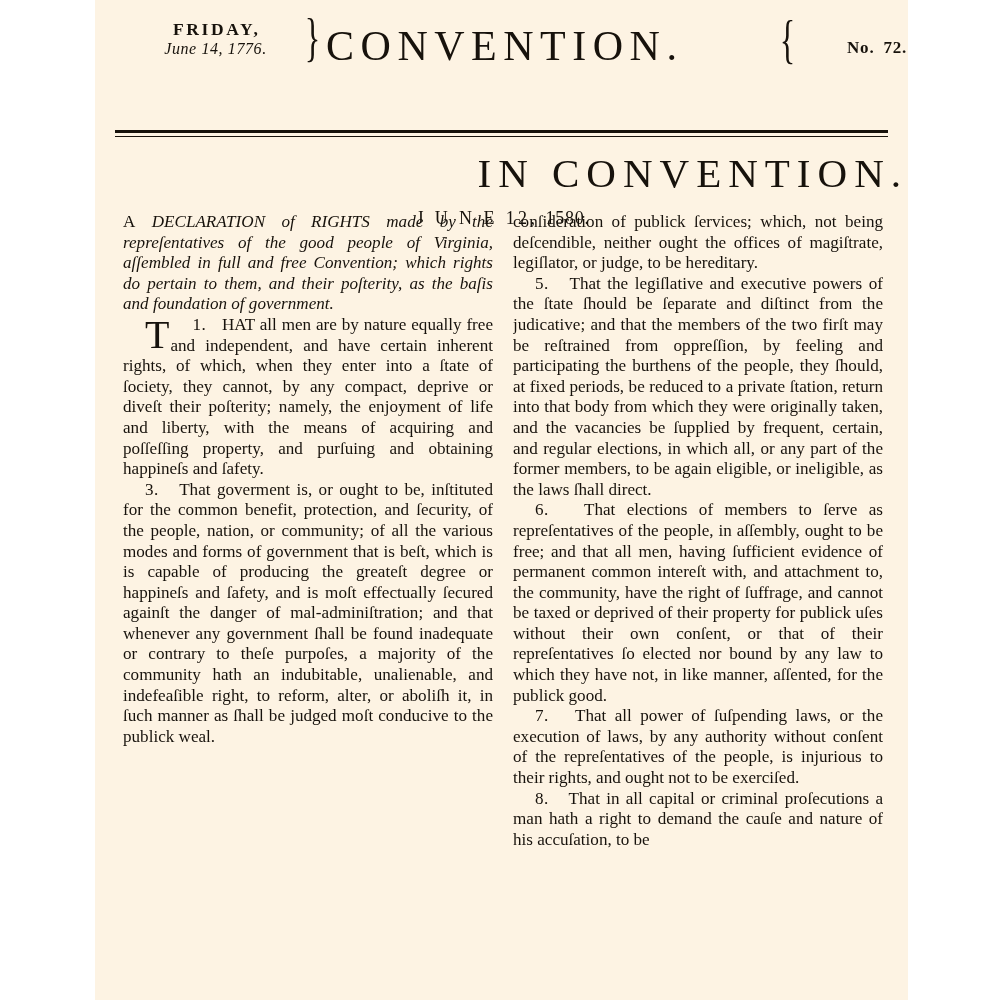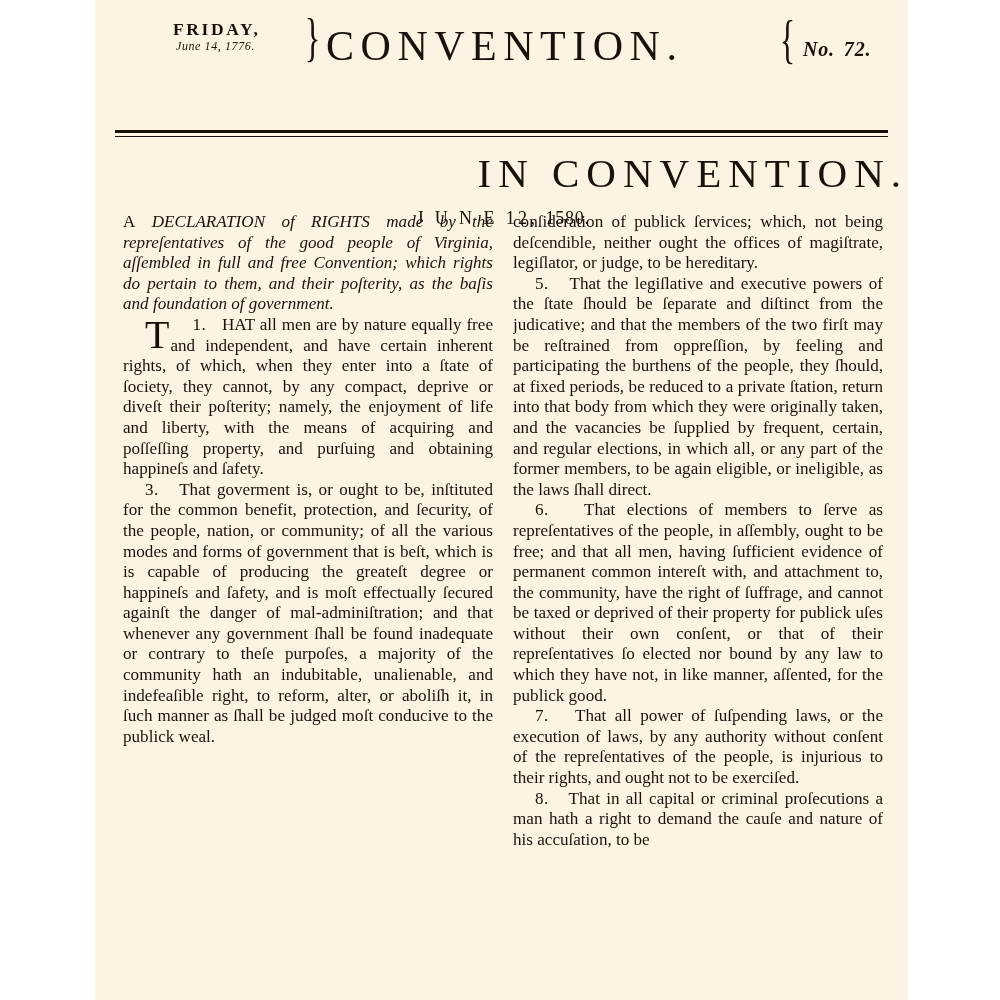--- a/index.html
+++ b/index.html
@@ -38,21 +38,21 @@
     text-align: center;
     line-height: 1.08;
   }
   .mast-day {
     font-size: 17.5px;
     font-weight: bold;
     letter-spacing: 2.6px;
     text-indent: 2.6px;
   }
   .mast-date {
-    font-size: 12px;
+    font-size: 16px;
     font-style: italic;
     letter-spacing: 0.6px;
     margin-top: 1px;
   }
   .brace {
     position: absolute;
     font-size: 52px;
     line-height: 1;
     font-family: "Liberation Serif", serif;
     font-weight: 300;
@@ -68,26 +68,25 @@
     top: 22px;
     text-align: center;
     font-size: 42px;
     letter-spacing: 6.5px;
     text-indent: 6.5px;
     font-weight: normal;
     font-family: "Liberation Serif", "DejaVu Serif", serif;
   }
   .mast-no {
     position: absolute;
-    left: 708px;
+    left: 752px;
     top: 38px;
-    font-size: 20px;
+    font-size: 17px;
     font-weight: bold;
     letter-spacing: 0.8px;
-    font-style: italic;
   }
   .mast-no .num { margin-left: 9px; }
 
   
   #rules {
     margin: 0 20px 0 20px;
     padding-top: 4px;
   }
   .rule-thick {
     height: 3px;

